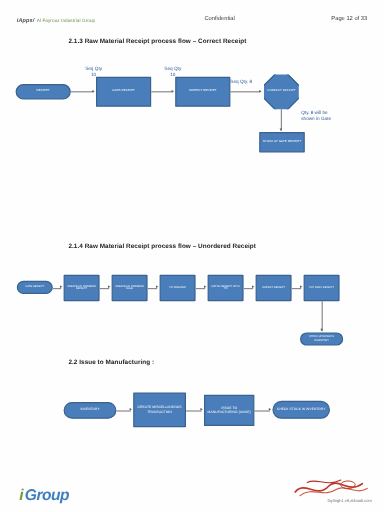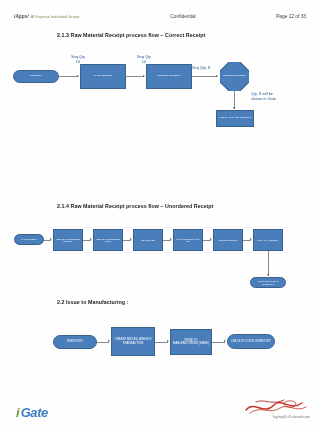--- a/index.html
+++ b/index.html
@@ -262,21 +262,21 @@
     <div class="arrow" style="left:224px;top:340.3px;"></div>
 
     <div class="node term" style="left:227px;top:334px;width:48px;height:15px;font-size:2.7px;">
       <span>CHECK STOCK IN INVENTORY</span>
     </div>
   </div>
 
   <div class="footer">
     <div class="logo">
       <span class="logo-i">i</span>
-      <span class="logo-apps">Gate</span>
+      <span class="logo-apps">Group</span>
     </div>
 
     <svg class="sig" viewBox="0 0 66 22">
       <path d="M2 14 C10 4, 20 20, 30 9 C38 1, 46 16, 58 7" fill="none" stroke="#c0392b" stroke-width="1.4" stroke-linecap="round"></path>
       <path d="M6 17 C16 9, 26 19, 36 12 C44 7, 52 17, 62 11" fill="none" stroke="#d05a49" stroke-width="1" stroke-linecap="round"></path>
       <path d="M12 6 C20 2, 28 10, 40 4" fill="none" stroke="#b03224" stroke-width="0.9" stroke-linecap="round"></path>
       <ellipse cx="46" cy="8" rx="6" ry="3.2" fill="none" stroke="#c0392b" stroke-width="0.8"></ellipse>
     </svg>
     <div class="sig-url">fayiingh1.v9.alzoodi.com</div>
   </div>

